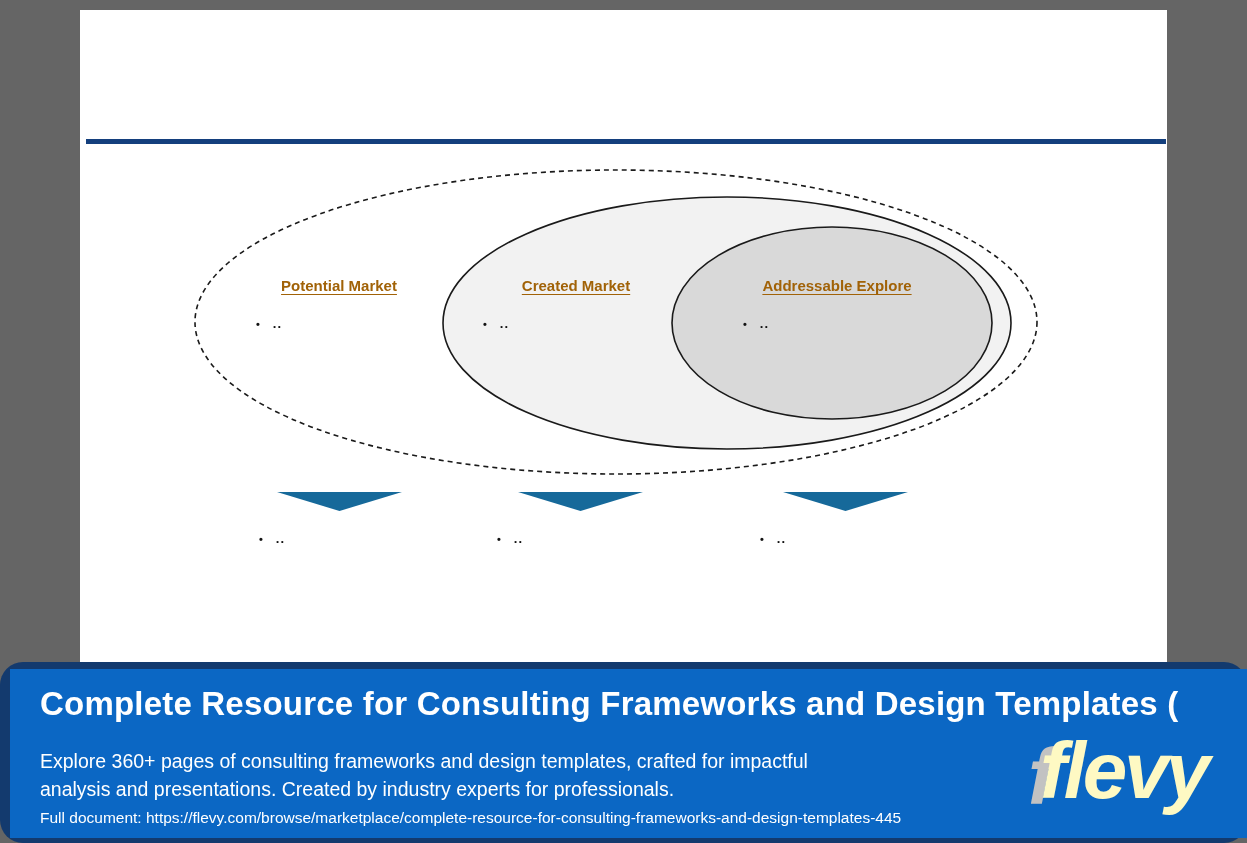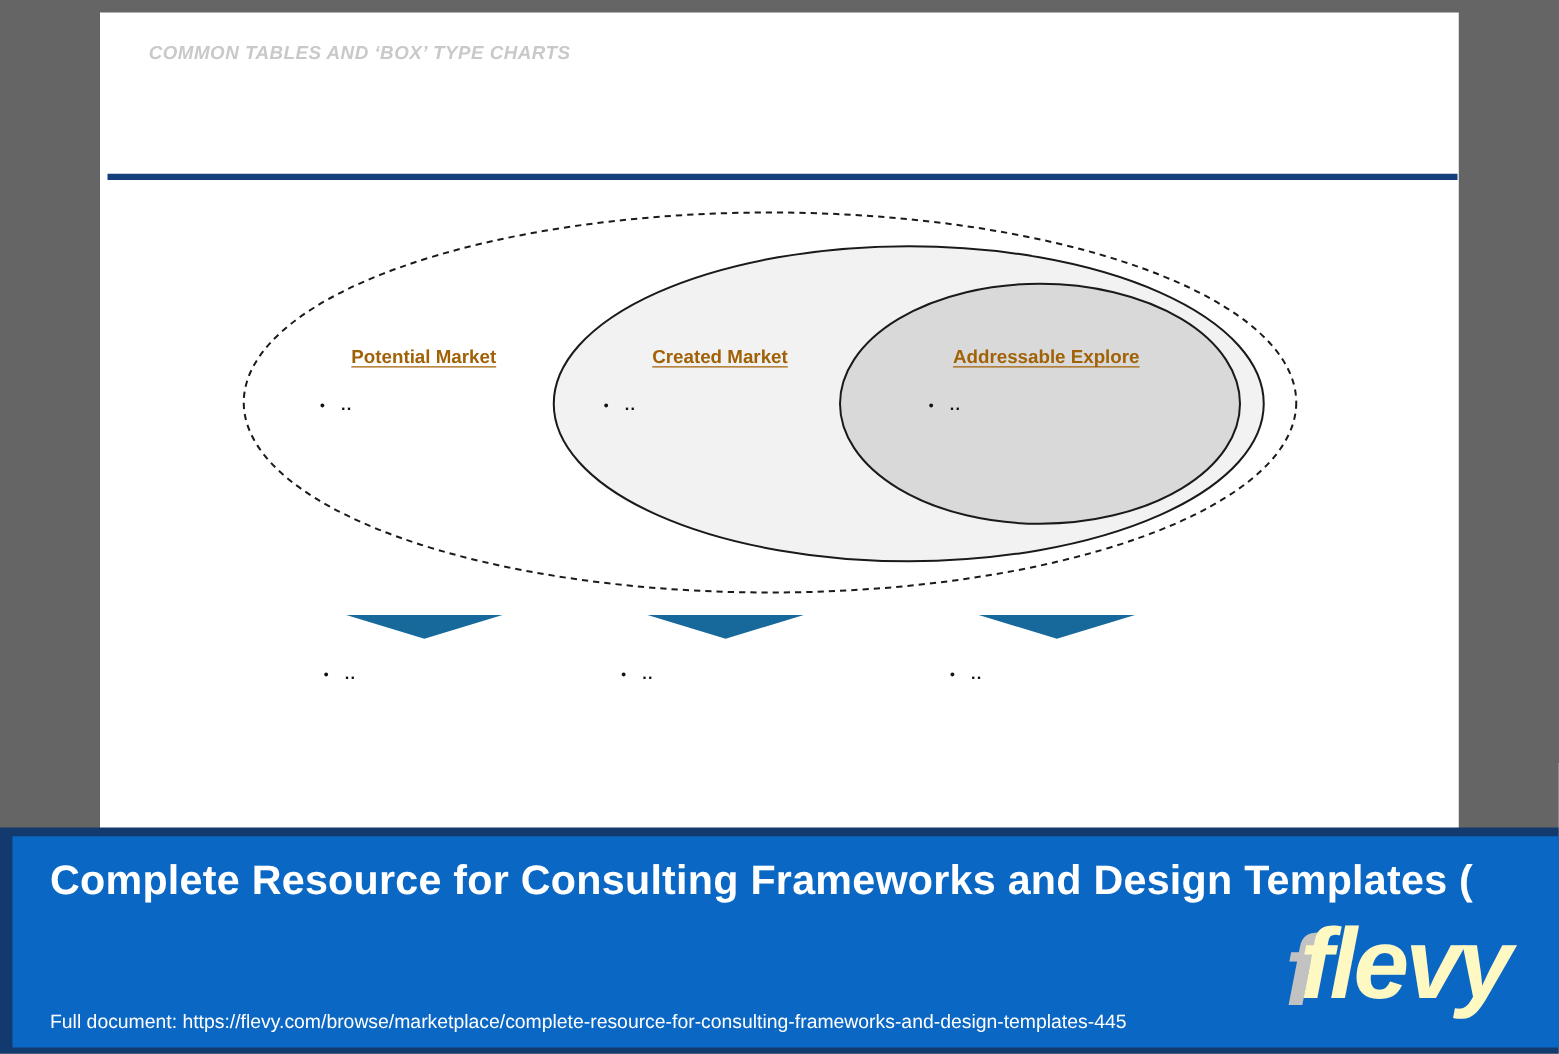--- a/index.html
+++ b/index.html
@@ -21,41 +21,40 @@
   .lbl-1 { left:259px; } .lbl-2 { left:496px; } .lbl-3 { left:757px; }
 
   .bullet-row { position:absolute; display:flex; align-items:baseline; gap:13px; color:#111111; font-weight:bold; }
   .bullet-row .dot  { font-size:11px; }
   .bullet-row .dots { font-size:13px; letter-spacing:1px; }
   .br-1 { left:176px; top:306px; } .br-2 { left:403px; top:306px; } .br-3 { left:663px; top:306px; }
   .cb-1 { left:179px; top:521px; } .cb-2 { left:417px; top:521px; } .cb-3 { left:680px; top:521px; }
 
   
   .banner { position:absolute; left:0; top:662px; width:1247px; height:181px; background:#133A6E;
-            padding:7px 0 5px 10px; }
+            padding:7px 0 5px 10px;border-radius:23px; }
   .banner-inner { position:relative; width:100%; height:100%; background:#0B67C4; overflow:hidden; }
   .banner-title { position:absolute; left:30px; top:16px; font-size:33px; font-weight:bold; color:#ffffff;
                   white-space:nowrap; letter-spacing:0.2px; }
   .banner-desc { position:absolute; left:30px; top:78px; width:810px; font-size:19.5px; color:#ffffff;
                  line-height:28px; }
   .banner-link { position:absolute; left:30px; top:140px; font-size:15.5px; color:#ffffff; cursor:pointer;
                  white-space:nowrap; }
   .logo { position:absolute; left:1030px; top:62px; font-size:80px; line-height:1; font-weight:bold;
           font-style:italic; letter-spacing:-3px; }
   .logo .ghost { position:absolute; left:-12px; top:6px; color:#C2C2C2; }
   .logo .main  { position:relative; color:#fef9c3; }
 </style>
 </head>
 <body>
 
 <div class="stage">
 
   <div class="slide">
 
-    <div class="kicker">COMMON TABLES AND ‘BOX’ TYPE CHARTS</div>
     <div class="title-rule"></div>
 
     <svg class="diagram-svg" width="1087" height="400" viewBox="0 150 1087 400">
       <ellipse cx="536" cy="312" rx="421" ry="152" fill="#FFFFFF" stroke="#1A1A1A" stroke-width="1.6" stroke-dasharray="5,4"></ellipse>
       <ellipse cx="647" cy="313" rx="284" ry="126" fill="#F2F2F2" stroke="#1A1A1A" stroke-width="1.6"></ellipse>
       <ellipse cx="752" cy="313" rx="160" ry="96" fill="#D9D9D9" stroke="#1A1A1A" stroke-width="1.6"></ellipse>
       <polygon points="197,482 322,482 259.5,501" fill="#16699A"></polygon>
       <polygon points="438,482 563,482 500.5,501" fill="#16699A"></polygon>
       <polygon points="703,482 828,482 765.5,501" fill="#16699A"></polygon>
     </svg>
@@ -88,20 +87,21 @@
     <div class="bullet-row cb-3">
       <span class="dot">•</span>
       <span class="dots">..</span>
     </div>
 
   </div>
 
   <div class="banner">
     <div class="banner-inner">
       <div class="banner-title">Complete Resource for Consulting Frameworks and Design Templates (</div>
+      <div class="banner-desc">Explore 360+ pages of consulting frameworks and design templates, crafted for impactful analysis and presentations. Created by industry experts for professionals.</div>
       <div class="banner-link">Full document: https://flevy.com/browse/marketplace/complete-resource-for-consulting-frameworks-and-design-templates-445</div>
       <div class="logo">
         <span class="ghost">f</span>
         <span class="main">flevy</span>
       </div>
     </div>
   </div>
 
 </div>
 

